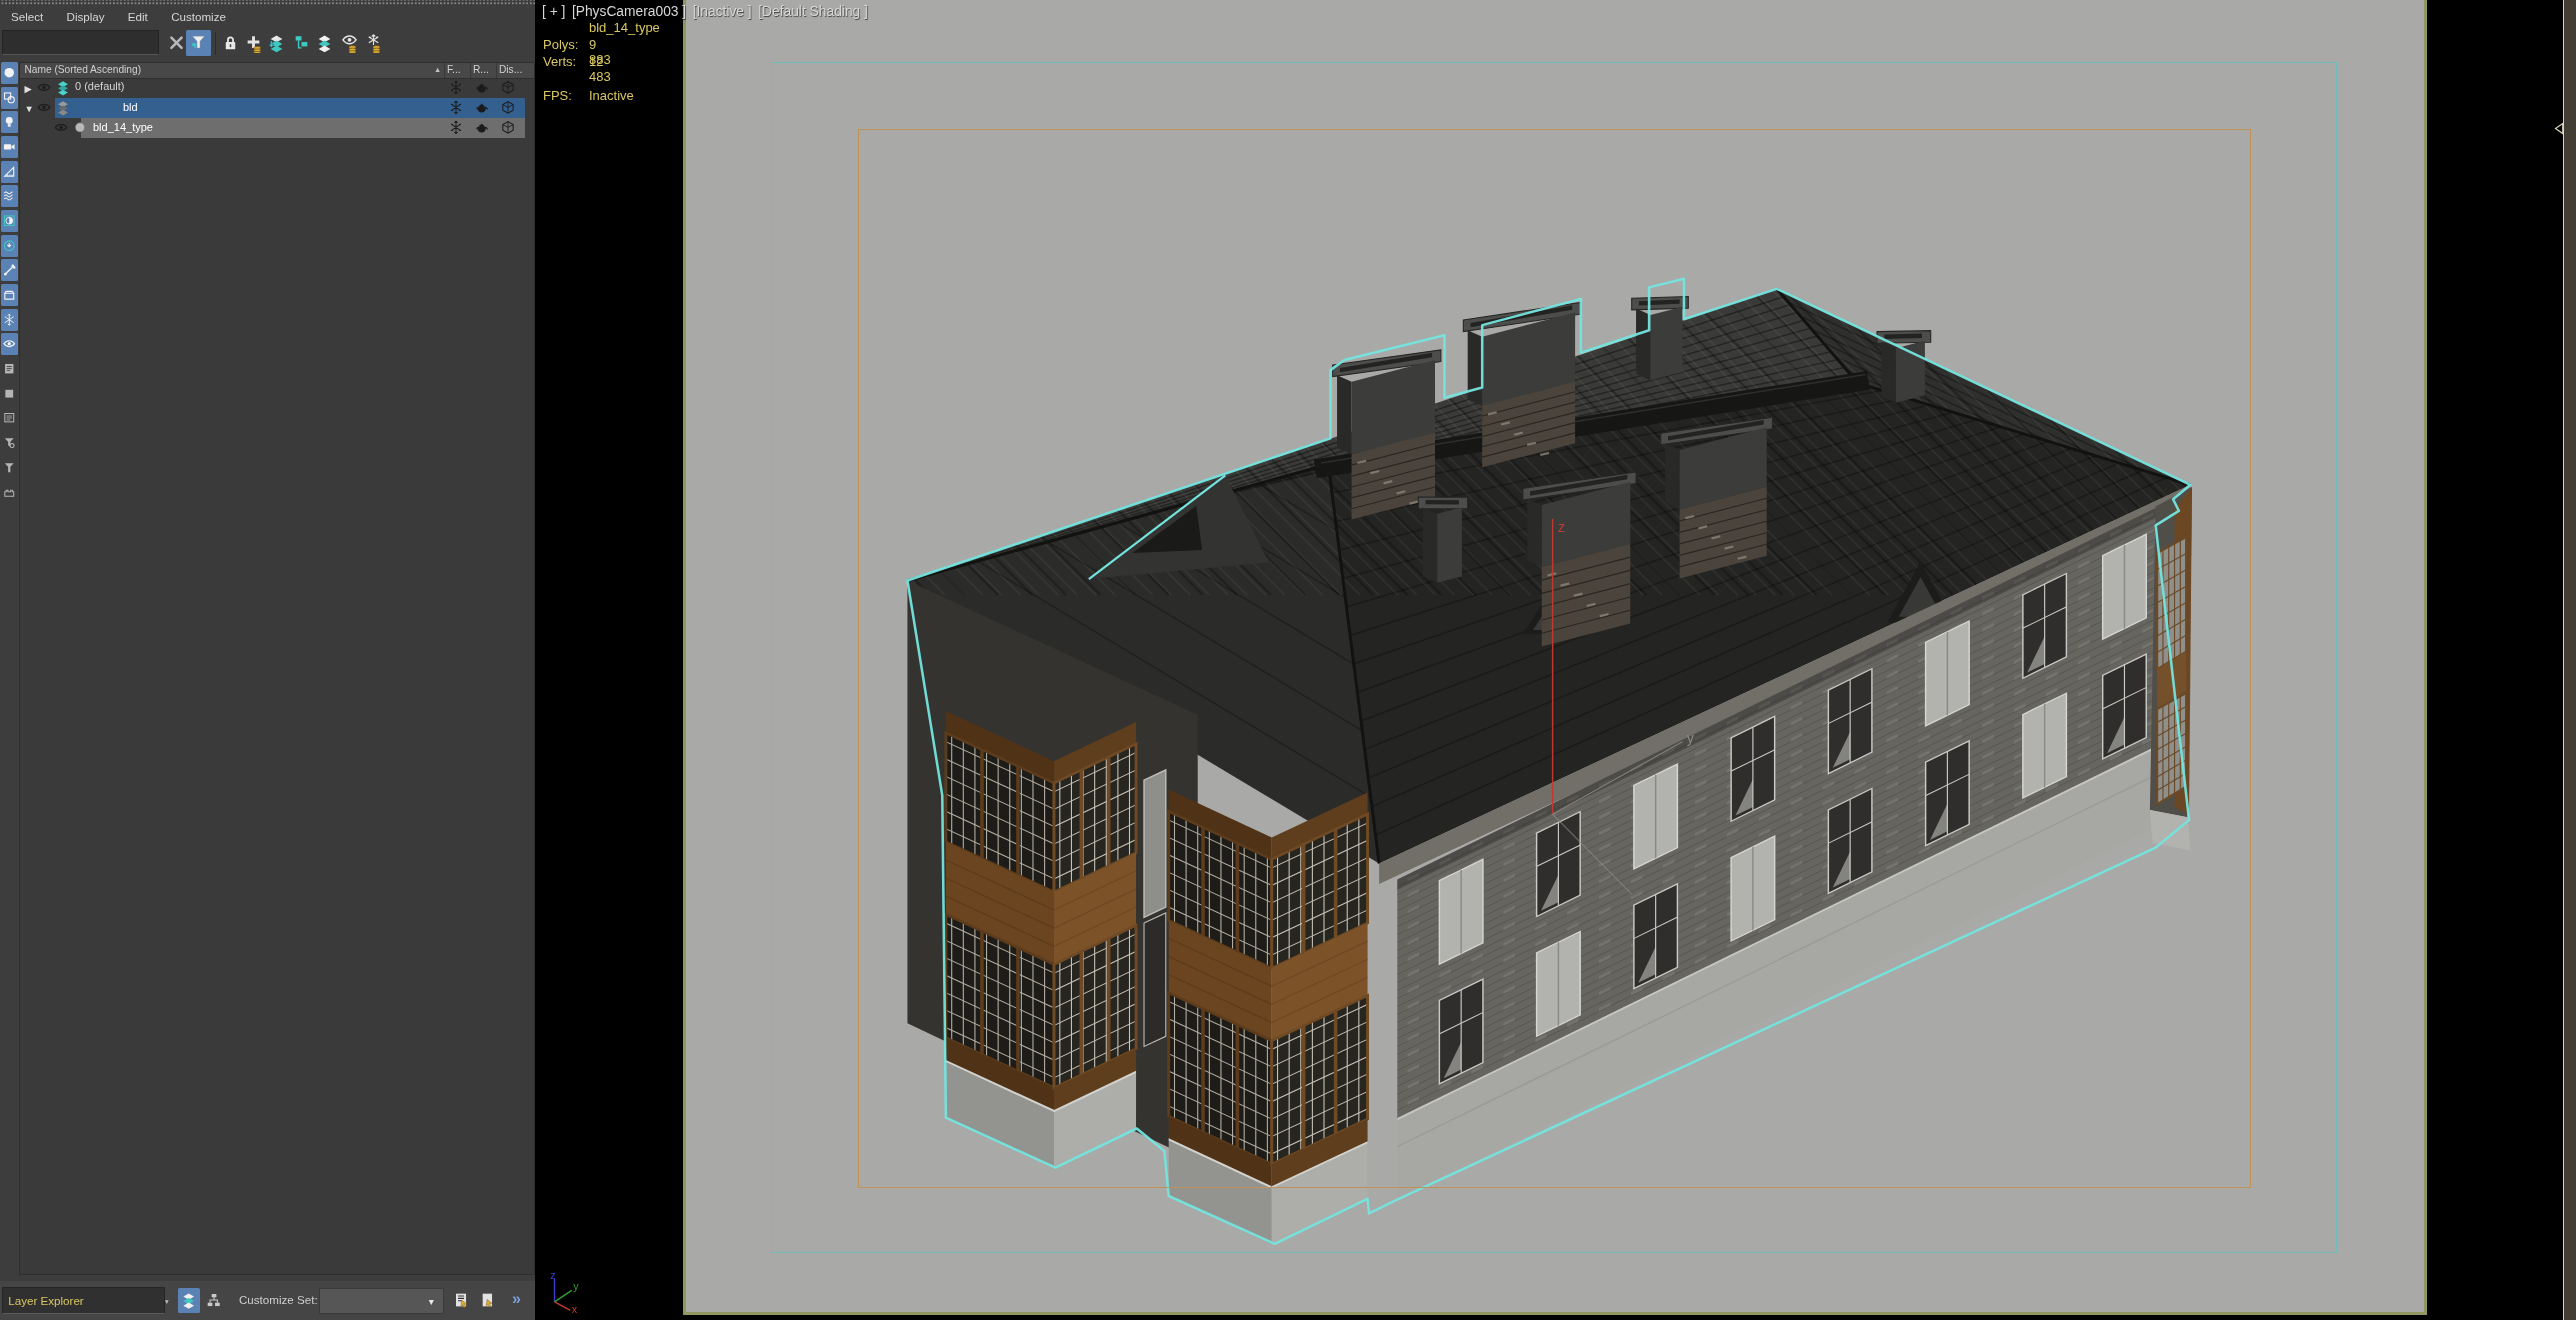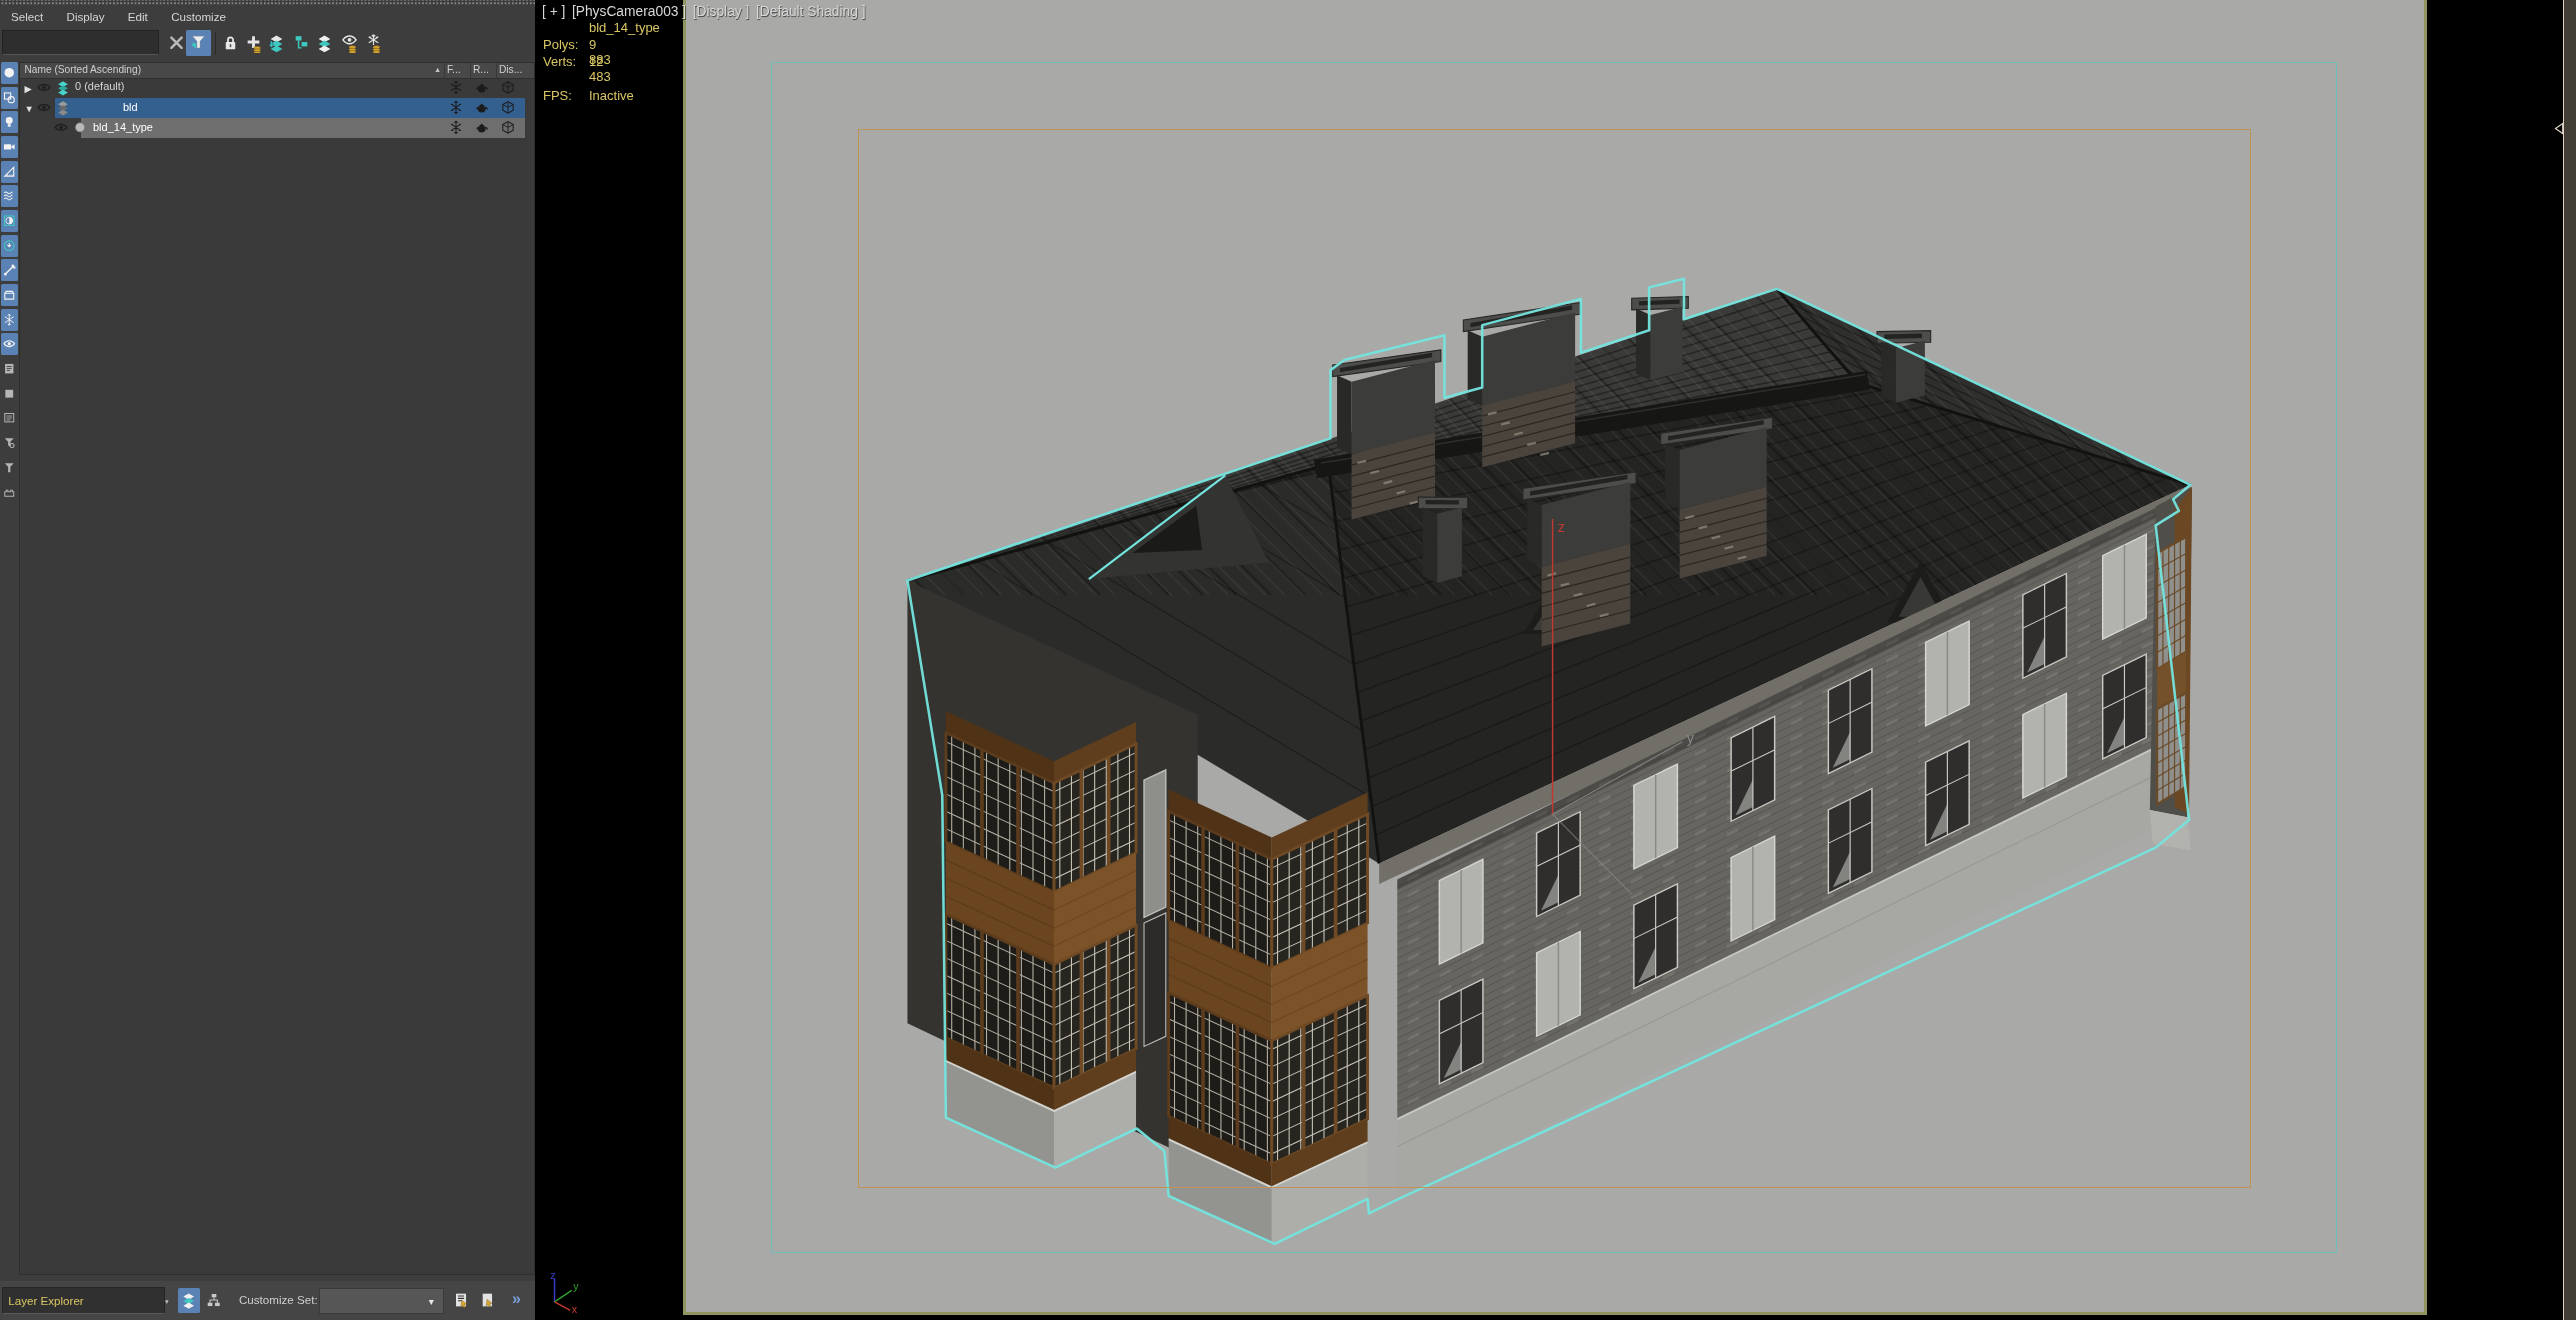--- a/index.html
+++ b/index.html
@@ -1197,21 +1197,21 @@
         <line x1="2139" y1="1122" x2="2248" y2="1232" stroke="#8f8f8d" stroke-width="1.5" opacity="0.6"></line>
         <path d="M1250,800 L1833,604 V510 L1852,496 L1990,462 V548 L2042,534 V448 L2178,412 V486 L2272,455 V396 L2320,384 V440 L2448,398 L3018,668 L2994,688 L3002,704 L2970,724 L3016,1130 L2970,1168 L1927,1652 L1886,1672 L1884,1652 L1756,1714 L1610,1648 L1604,1586 L1566,1555 L1454,1609 L1303,1540 L1298,1096 Z" fill="none" stroke="#74e4de" stroke-width="3.5" stroke-linejoin="round" opacity="0.95"></path>
       </svg>
 
     <div id="safe-cyan"></div>
     <div id="safe-orange"></div>
 
     <div id="vp-label">
         <span>[ + ]</span>
         <span>[PhysCamera003 ]</span>
-        <span>[Display ]</span>
+        <span>[Inactive ]</span>
         <span>[Default Shading ]</span>
       </div>
 
     <div id="vp-stats">
       <div class="srow">
           <span class="val">bld_14_type</span>
         </div>
       <div class="srow">
           <span class="lab">Polys:</span>
           <span class="val">9 883</span>

